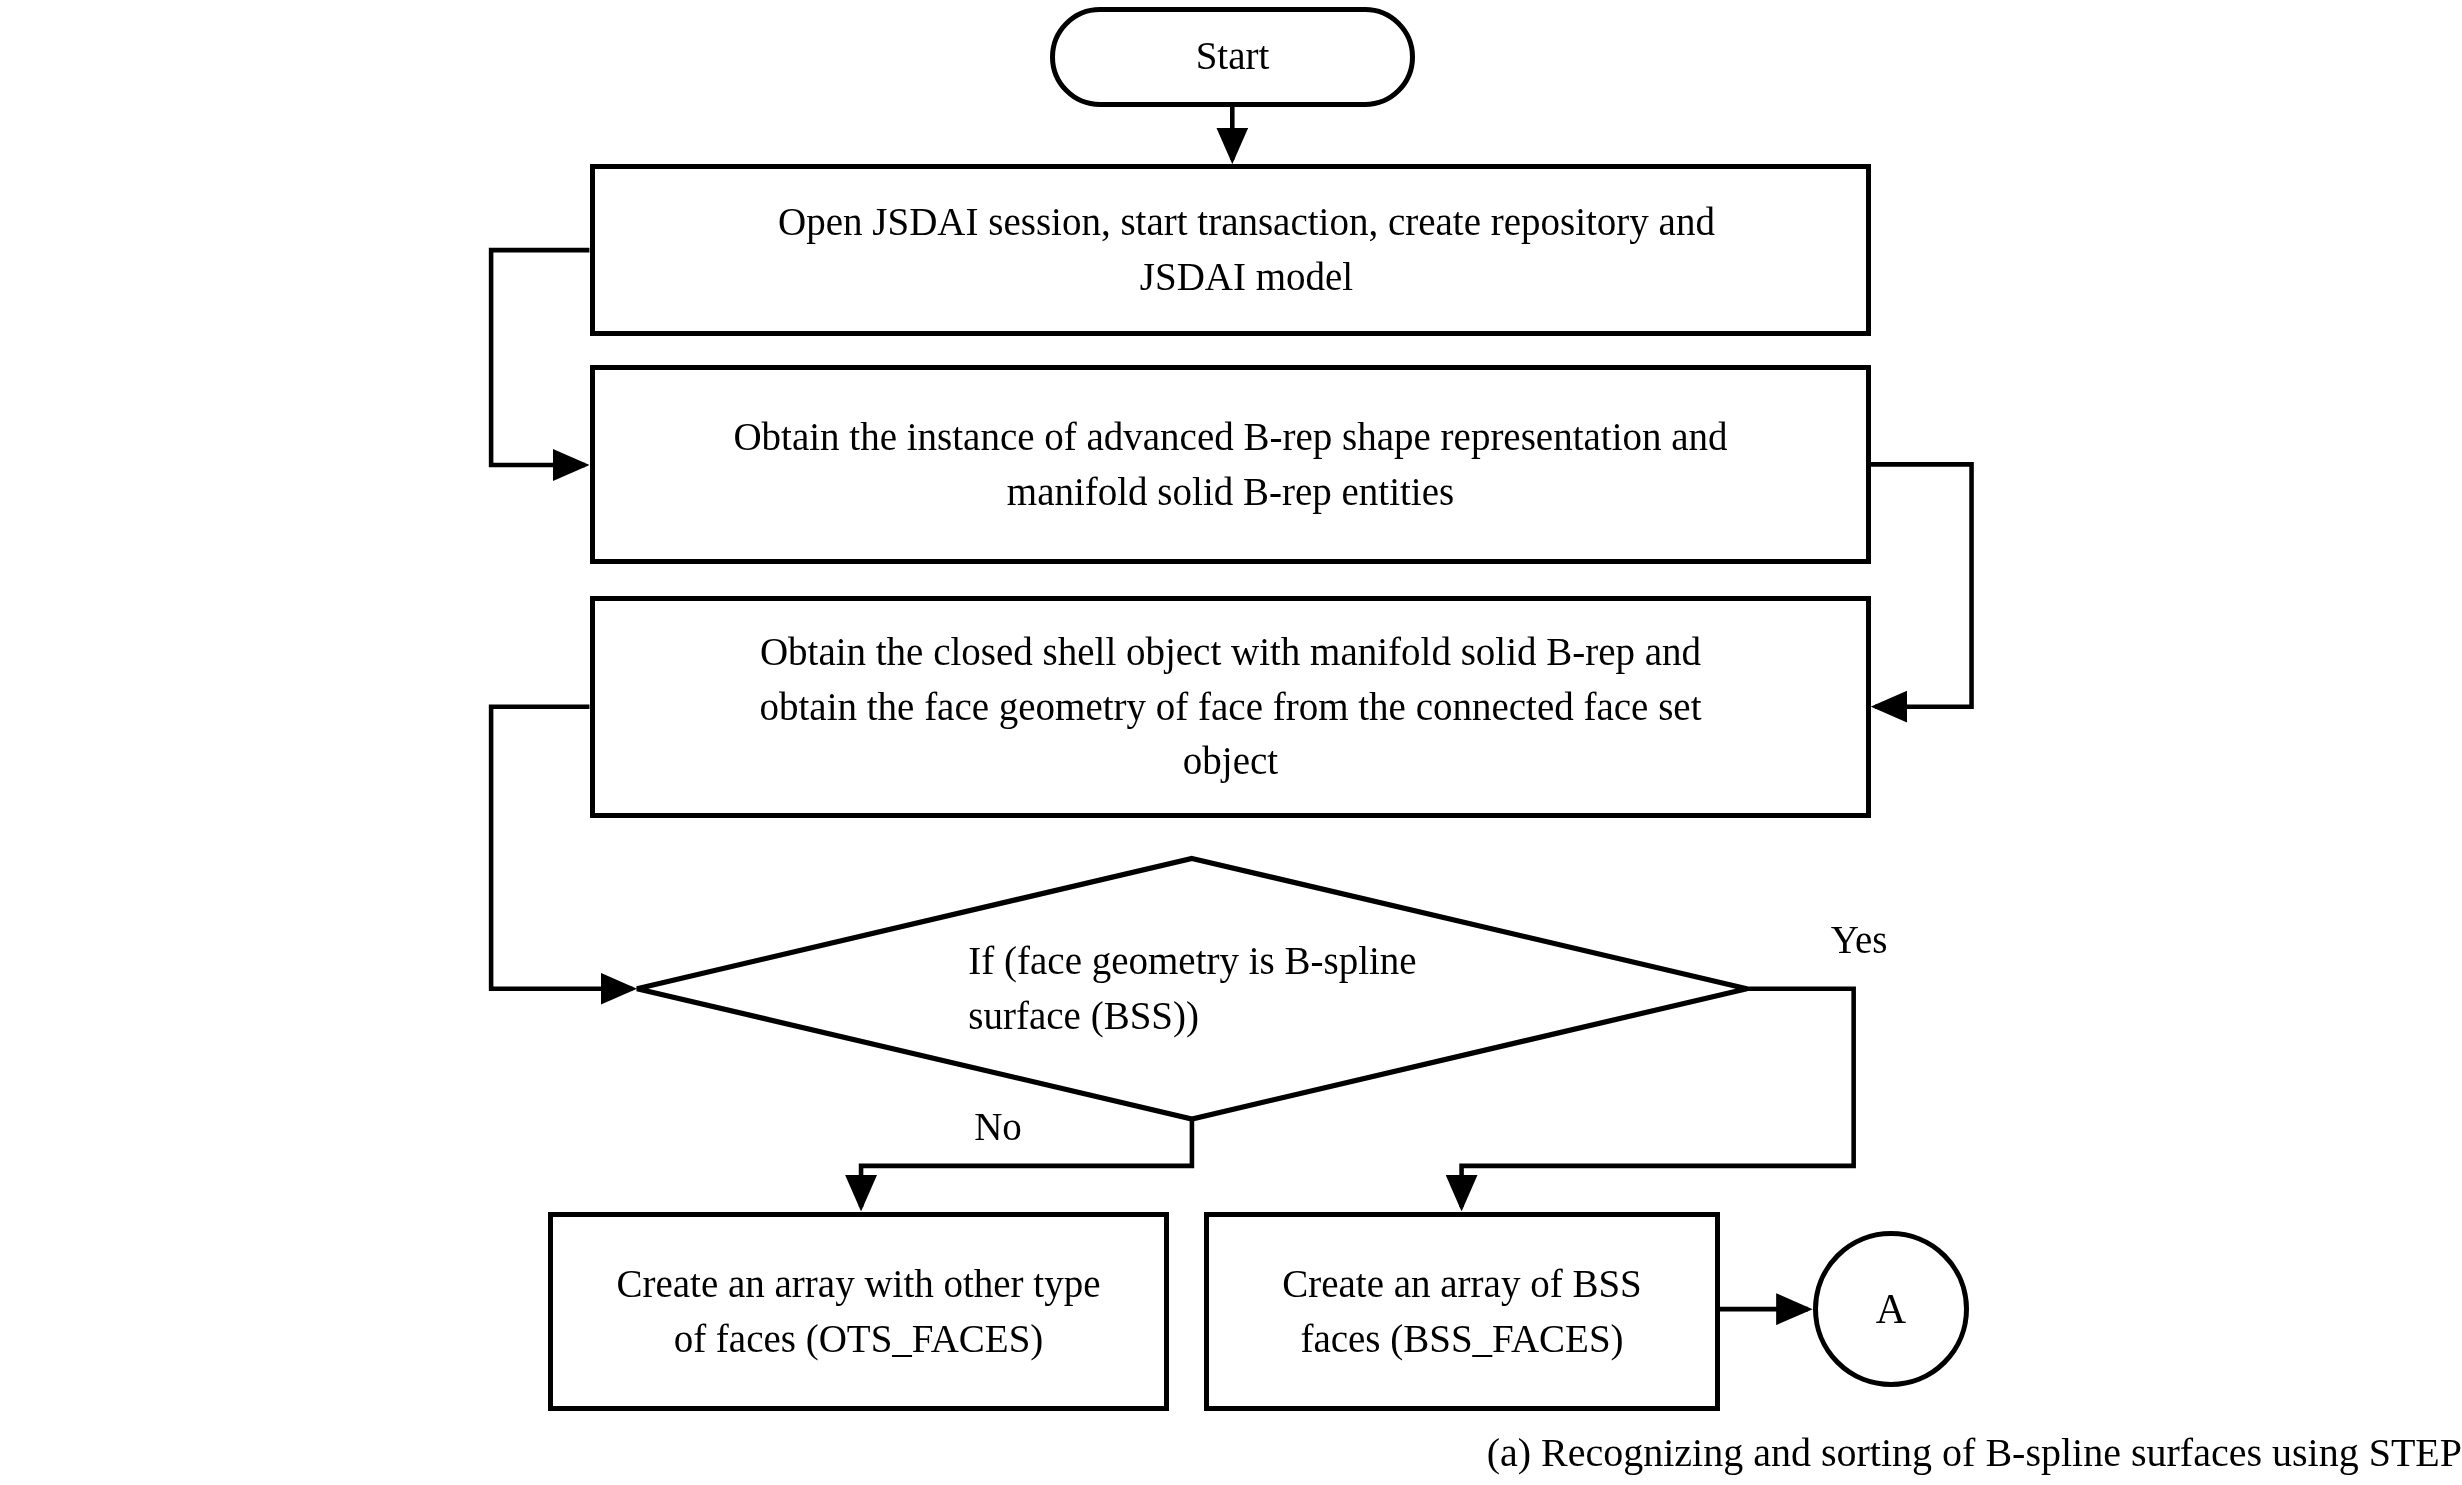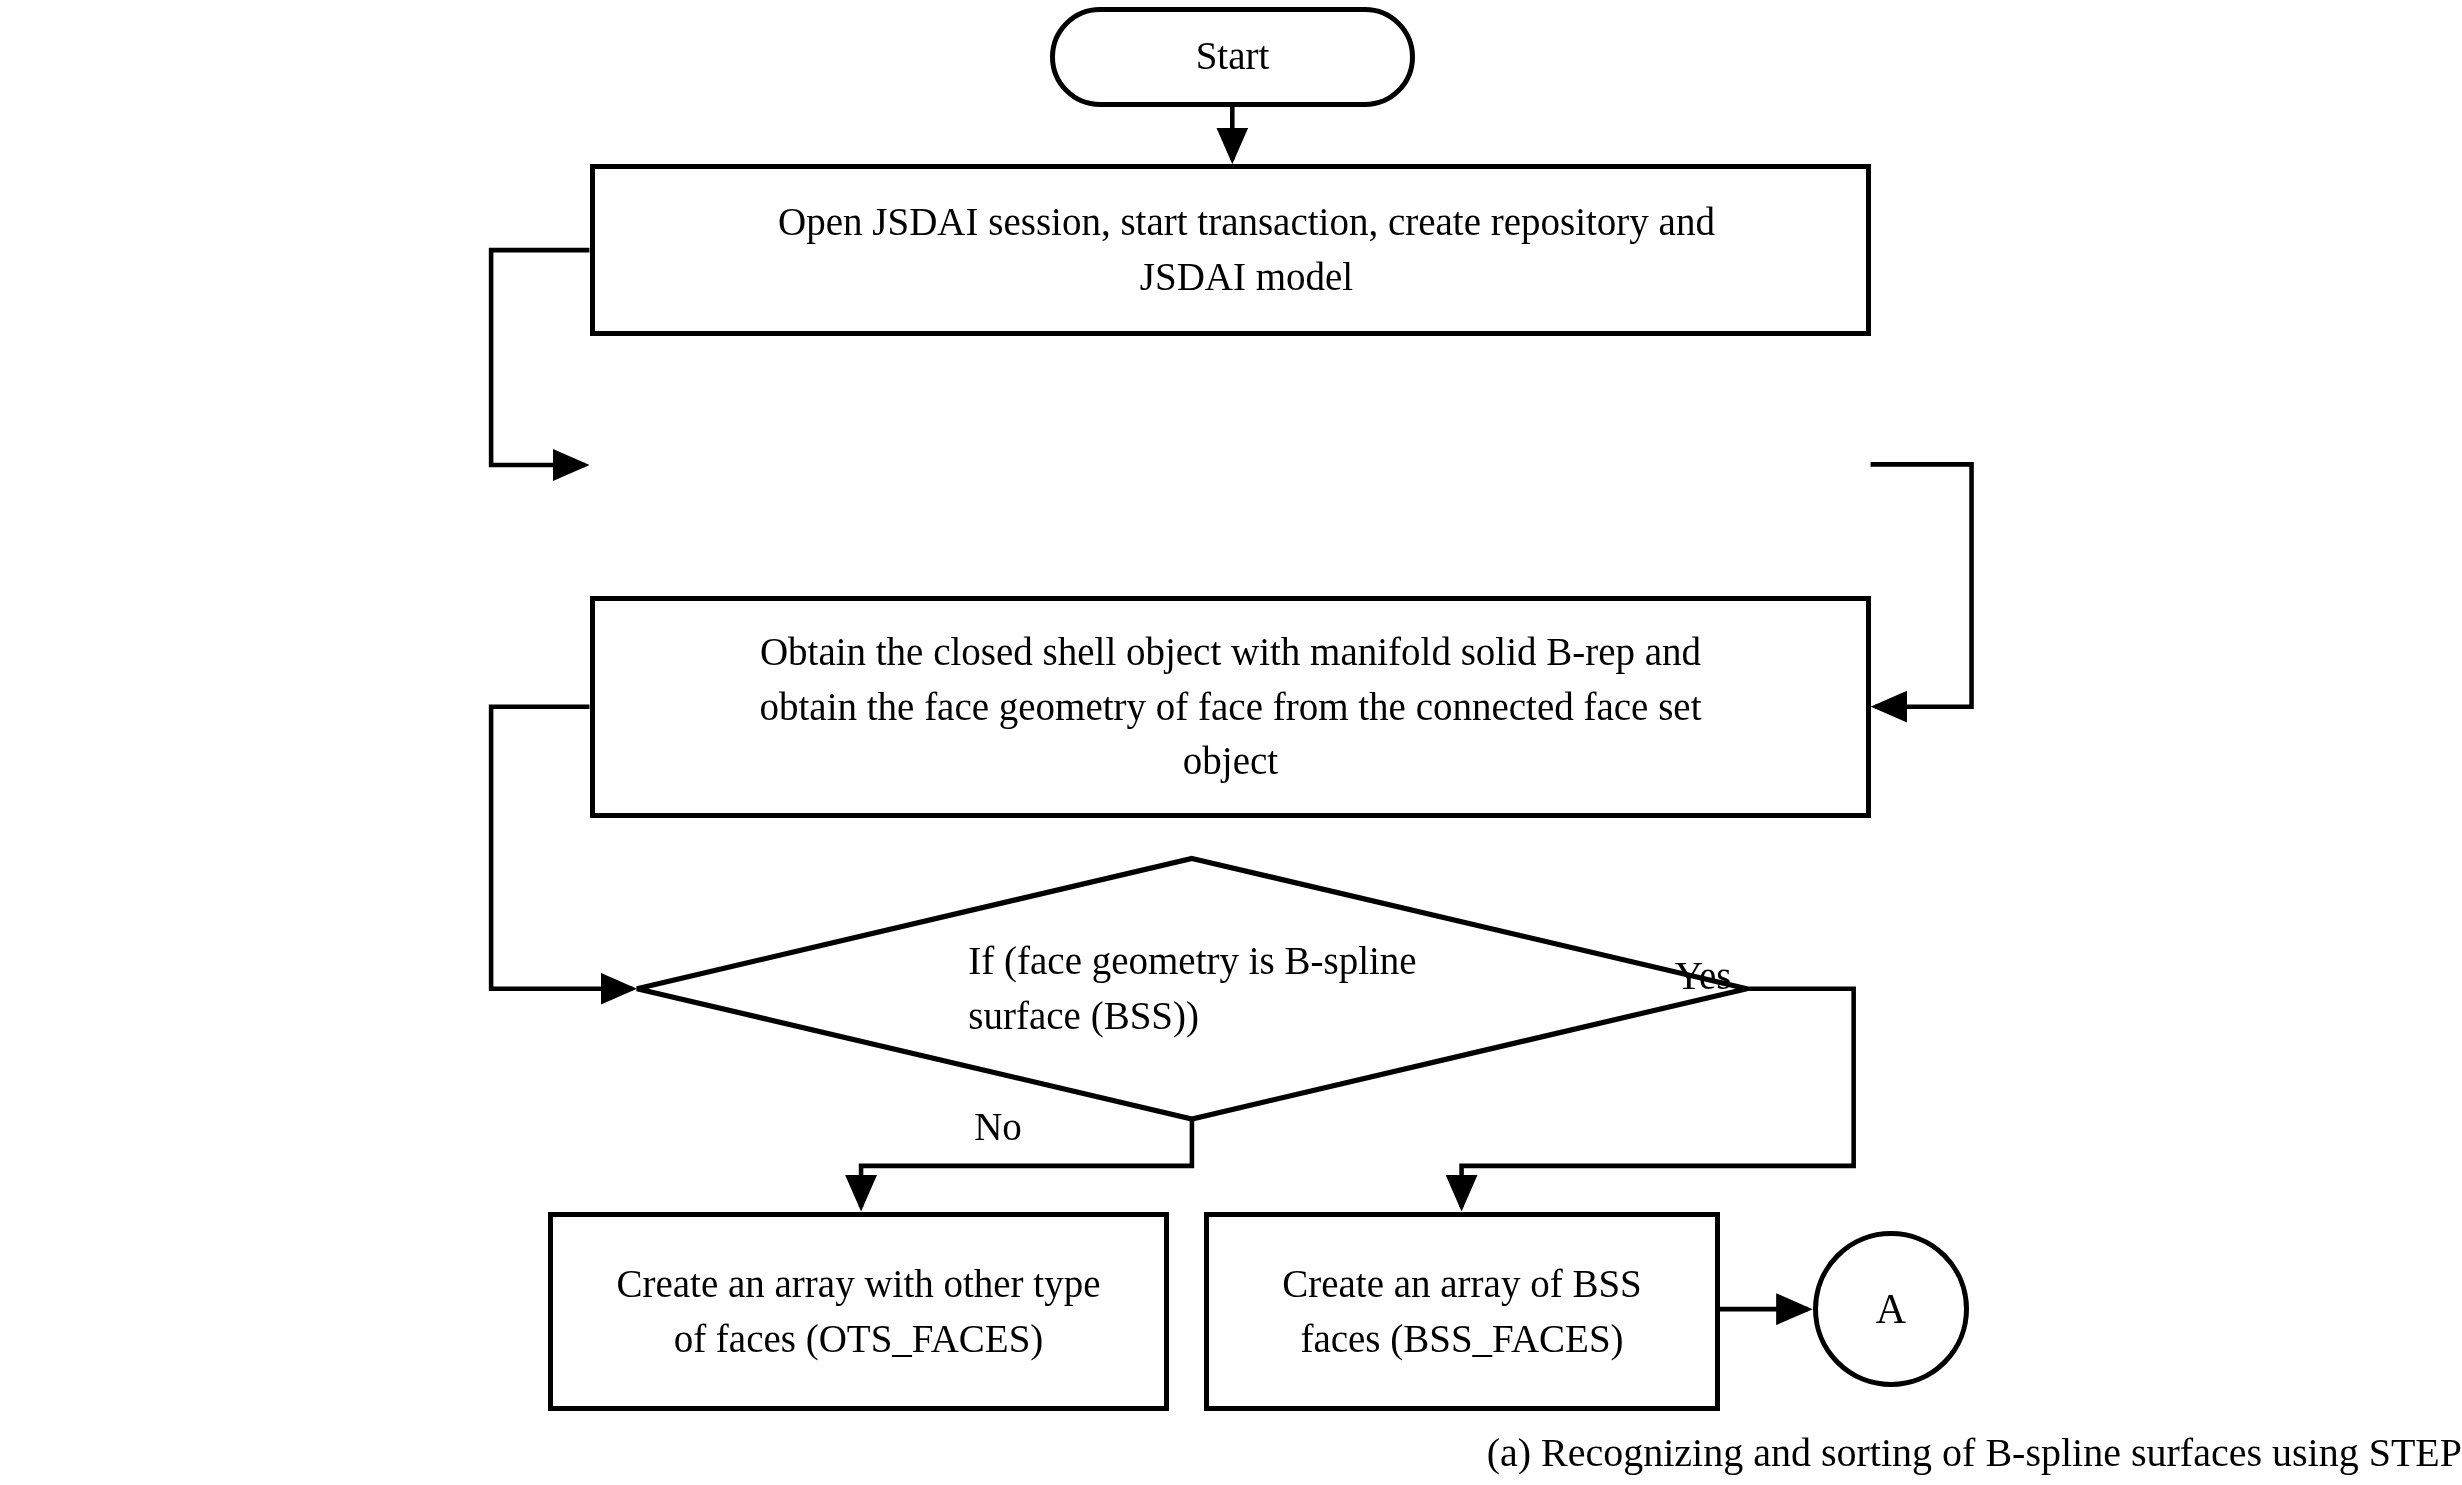--- a/index.html
+++ b/index.html
@@ -103,20 +103,24 @@
 
   <div class="node terminator" style="left:1050px; top:6.5px; width:365px; height:100px;">
     <span class="node-label">Start</span>
   </div>
 
   <div class="node" style="left:590px; top:164px; width:1281px; height:172px;padding-left:32px;">
     <span class="node-label">Open JSDAI session, start transaction, create repository and
 JSDAI model</span>
   </div>
 
+  <div class="node" style="left:590px; top:365px; width:1281px; height:199px;">
+    <span class="node-label">Obtain the instance of advanced B-rep shape representation and
+manifold solid B-rep entities</span>
+  </div>
 
   <div class="node" style="left:590px; top:596px; width:1281px; height:222px;">
     <span class="node-label">Obtain the closed shell object with manifold solid B-rep and
 obtain the face geometry of face from the connected face set
 object</span>
   </div>
 
   <div class="decision-label" style="left:735px; top:911px; width:915px; height:156px;">
     <span class="node-label">If (face geometry is B-spline
 surface (BSS))</span>
@@ -129,20 +133,20 @@
 
   <div class="node" style="left:548px; top:1212px; width:621px; height:199px;">
     <span class="node-label">Create an array with other type
 of faces (OTS_FACES)</span>
   </div>
 
   <div class="node connector-circle" style="left:1813px; top:1231px; width:156px; height:156px;">
     <span class="node-label">A</span>
   </div>
 
-  <div class="edge-label" style="left:1638px; top:920px; width:130px;margin-top:36px;">Yes</div>
+  <div class="edge-label" style="left:1794px; top:920px; width:130px;">Yes</div>
 
   <div class="edge-label" style="left:933px; top:1107px; width:130px;">No</div>
 
   <div class="caption">(a) Recognizing and sorting of B-spline surfaces using STEP</div>
 
 </div>
 
 
 </body></html>

